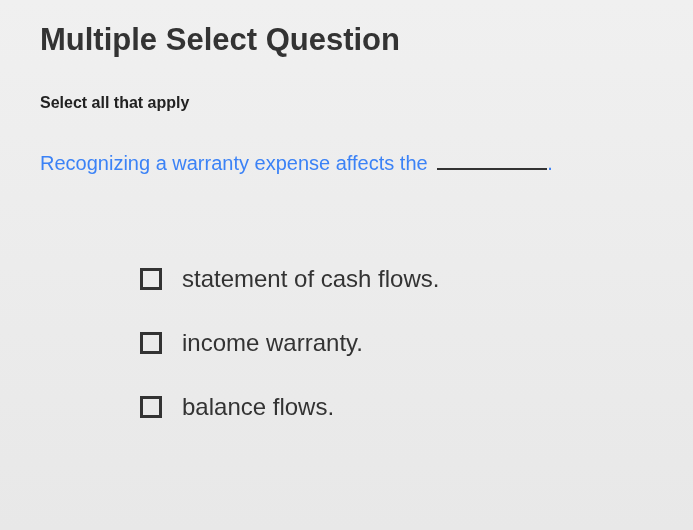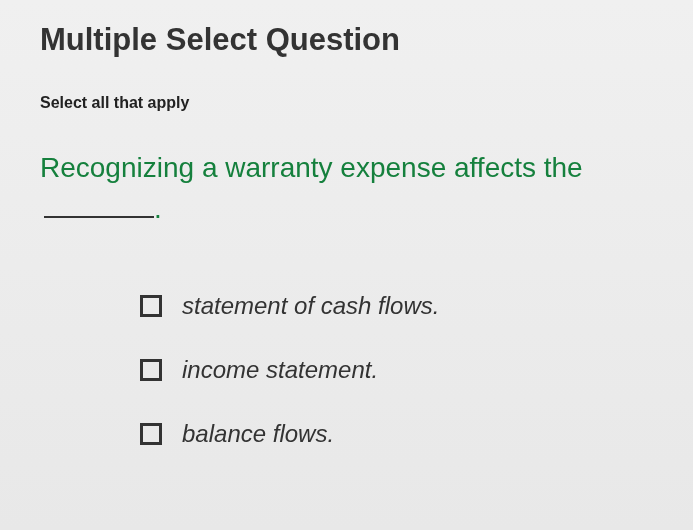--- a/index.html
+++ b/index.html
@@ -21,24 +21,24 @@
       color: #333;
       margin-bottom: 36px;
     }
     .instruction {
       font-size: 16px;
       font-weight: 700;
       color: #222;
       margin-bottom: 36px;
     }
     .prompt {
-      font-size: 28px;
+      font-size: 20px;
       font-weight: 400;
-      color: #15803d;
-      margin-bottom: 64px;
+      color: #3b82f6;
+      margin-bottom: 88px;
       line-height: 1.4;
     }
     .blank {
       display: inline-block;
       border-bottom: 2px solid #333;
       width: 110px;
       height: 1.1em;
       vertical-align: baseline;
       margin-left: 4px;
     }
@@ -55,40 +55,39 @@
       width: 22px;
       height: 22px;
       border: 3px solid #333;
       margin-right: 20px;
       flex-shrink: 0;
     }
     .option-label {
       font-size: 24px;
       color: #333;
       font-weight: 400;
-      font-style: italic;
     }
   </style>
 </head>
 <body>
 
 <h1 class="question-type">Multiple Select Question</h1>
 
 <h2 class="instruction">Select all that apply</h2>
 
 <p class="prompt">
   <span>Recognizing a warranty expense affects the </span><span class="blank"></span><span>.</span>
 </p>
 
 <div class="options">
   <div class="option">
     <div class="checkbox"></div>
     <span class="option-label">statement of cash flows.</span>
   </div>
   <div class="option">
     <div class="checkbox"></div>
-    <span class="option-label">income statement.</span>
+    <span class="option-label">income warranty.</span>
   </div>
   <div class="option">
     <div class="checkbox"></div>
     <span class="option-label">balance flows.</span>
   </div>
 </div>
 
 </body></html>

